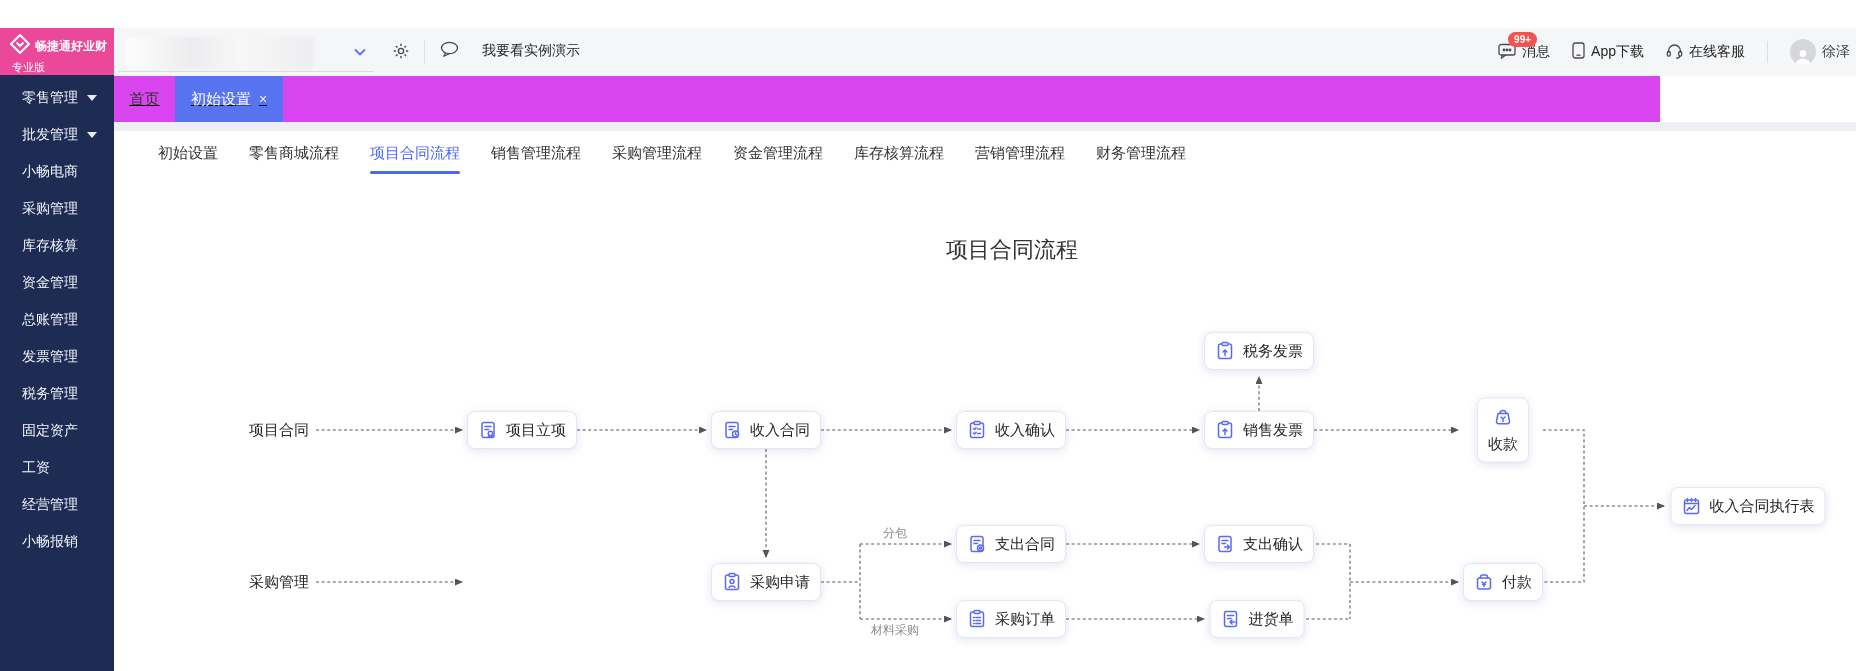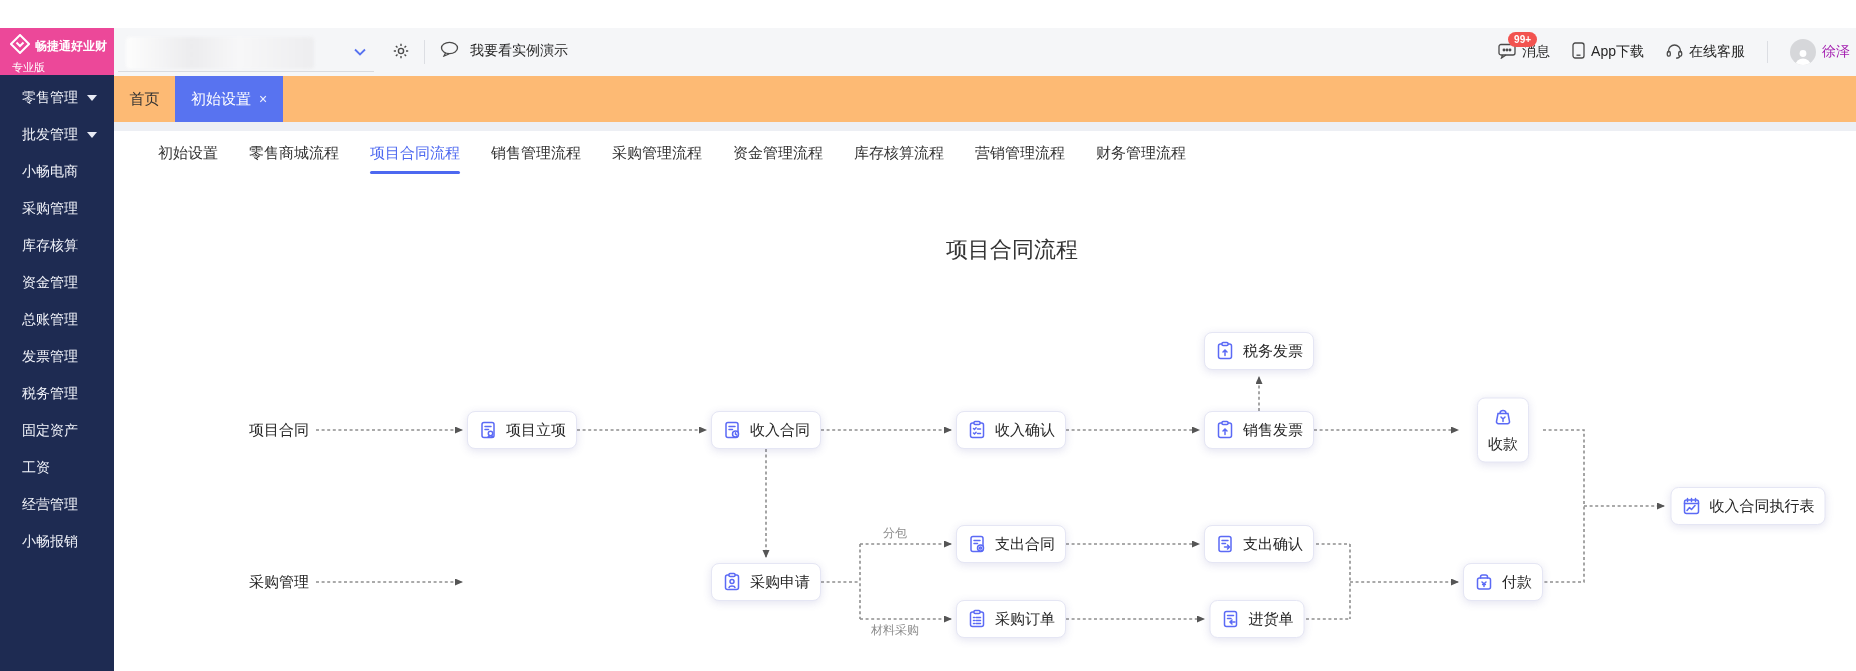--- a/index.html
+++ b/index.html
@@ -26,35 +26,35 @@
 
   
   #header { left:114px; top:28px; width:1742px; height:48px; background:#f5f6f8; }
   #redacted { left:12px; top:9px; width:188px; height:32px; border-radius:4px;
     background:linear-gradient(90deg,#fdfdfd 0%,#ececee 35%,#f7f7f8 60%,#ededef 100%);
     filter:blur(1.5px); }
   #acct-underline { left:4px; top:43px; width:256px; height:1px; background:#d9dbe0; }
   #hdr-chevron { left:238px; top:16px; }
   #hdr-gear { left:278px; top:14px; }
   #hdr-div1 { left:310px; top:12px; width:1px; height:24px; background:#dcdee3; }
-  #demo-wrap { left:326px; top:13px; display:flex; align-items:center; gap:11px;
+  #demo-wrap { left:326px; top:13px; display:flex; align-items:center; gap:23px;
     font-size:14px; color:#262626; cursor:pointer; }
   #hdr-right { right:6px; top:0; height:48px; display:flex; align-items:center; gap:22px; }
   .hdr-item { display:flex; align-items:center; gap:6px; font-size:14px; color:#262626;
     cursor:pointer; position:relative; }
   #msg-badge { position:absolute; left:10px; top:-11px; background:#f25350; color:#fff;
     font-size:10px; line-height:15px; padding:0 6px; border-radius:8px; font-weight:bold; }
   #hdr-div2 { width:1px; height:22px; background:#dcdee3; }
   #avatar { width:26px; height:26px; border-radius:50%; background:#d6d7da;
     display:flex; align-items:flex-end; justify-content:center; overflow:hidden; }
-  #user-name { font-size:14px; color:#a21caf; white-space:nowrap; }
-
-  
-  #tabstrip { left:114px; top:76px; width:1742px; height:46px; background:#fdba74;
-    display:flex; align-items:stretch; }
+  #user-name { font-size:14px; color:#404040; white-space:nowrap; }
+
+  
+  #tabstrip { left:114px; top:76px; width:1546px; height:46px; background:#d946ef;
+    display:flex; align-items:stretch;text-decoration:underline; }
   #tab-home { width:61px; display:flex; align-items:center; justify-content:center;
     font-size:15px; color:#333; cursor:pointer; }
   #tab-active { width:108px; background:#5873f0; color:#fff; display:flex; align-items:center;
     justify-content:center; gap:8px; font-size:15px; cursor:pointer; }
   #tab-close { font-size:14px; opacity:.9; cursor:pointer; }
   #grayband { left:114px; top:122px; width:1742px; height:9px; background:#edeff4; }
 
   
   #content { left:114px; top:131px; width:1742px; height:540px; background:#fff; }
   #subtabs { position:absolute; left:0; top:0; width:100%; height:44px;

